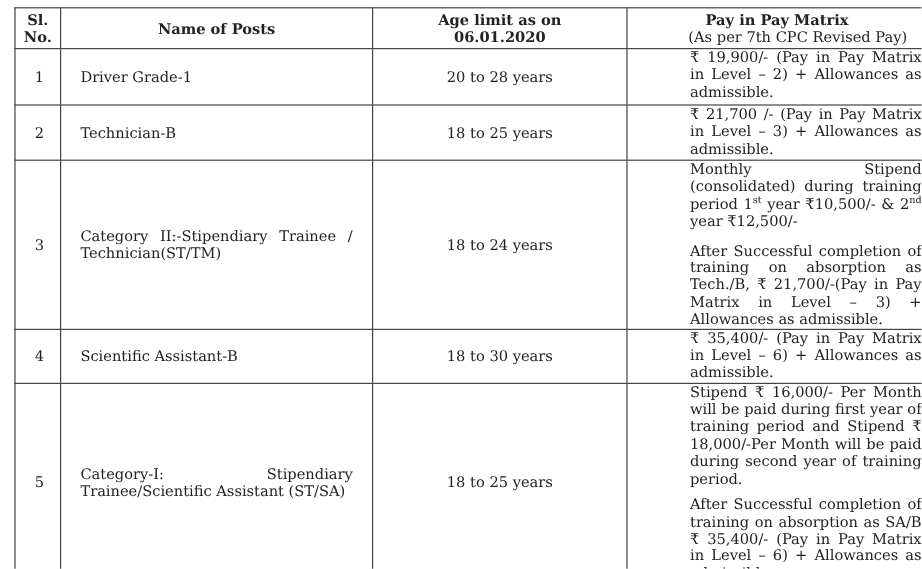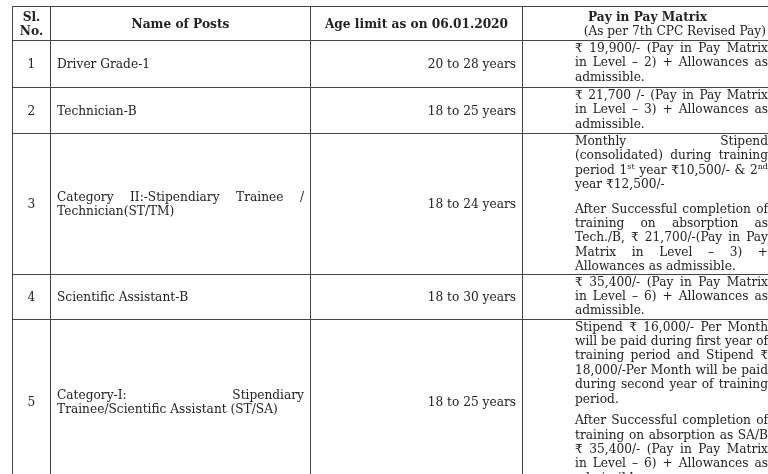--- a/index.html
+++ b/index.html
@@ -1,25 +1,25 @@
 <!DOCTYPE html>
 <html><head>
   <meta charset="utf-8">
   <style>
     html, body { margin: 0; padding: 0; background: #ffffff; }
     body { width: 768px; height: 474px; overflow: hidden; position: relative;
            font-family: "DejaVu Serif", "Liberation Serif", serif; color: #222; }
     table { position: absolute; left: 12px; top: 6px; border-collapse: collapse;
             table-layout: fixed; width: 760px; font-size: 12.2px; }
-    td, th { border: 1.3px solid #444; padding: 0 6px; vertical-align: middle; }
+    td, th { border: 1.3px solid #444; padding: 0 16px; vertical-align: middle; }
     th { font-weight: bold; line-height: 14px; height: 33px; }
     th .sub { font-weight: normal; display: block; text-align: right; }
     col.c1 { width: 38px; } col.c2 { width: 260px; } col.c3 { width: 212px; } col.c4 { width: 250px; }
     td.sl { text-align: center; }
-    td.age { text-align: right; }
+    td.age { text-align: center; }
     td.pay { text-align: justify; text-align-last: left; line-height: 14.4px; padding: 0 4px 0 4px; vertical-align: top; }
     td.name { text-align: justify; text-align-last: left; margin-left: 16px; }
     .p { display: block; margin-left: 48px; }
     .gap { height: 10px; display: block; }
     sup { font-size: 8px; line-height: 0; }
   </style>
 </head>
 <body>
 
 <table>

